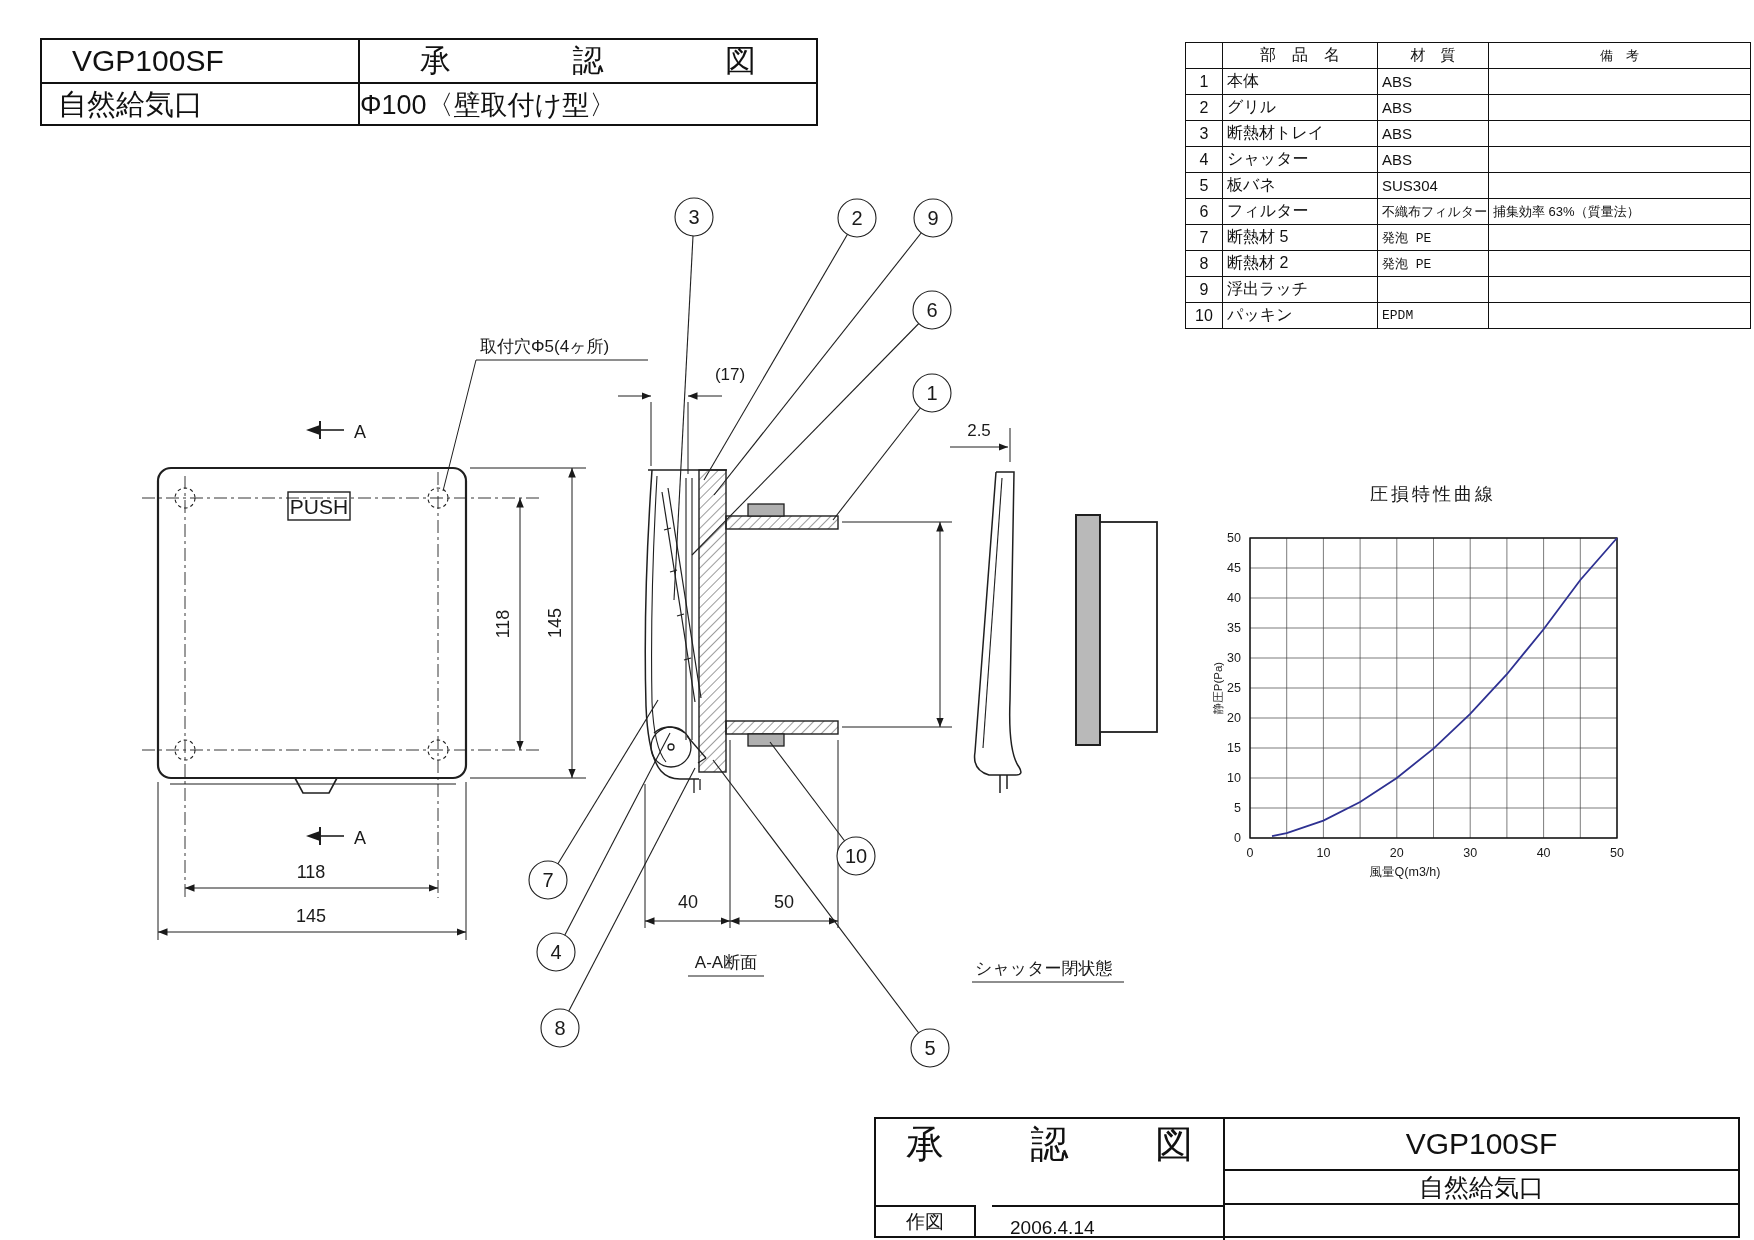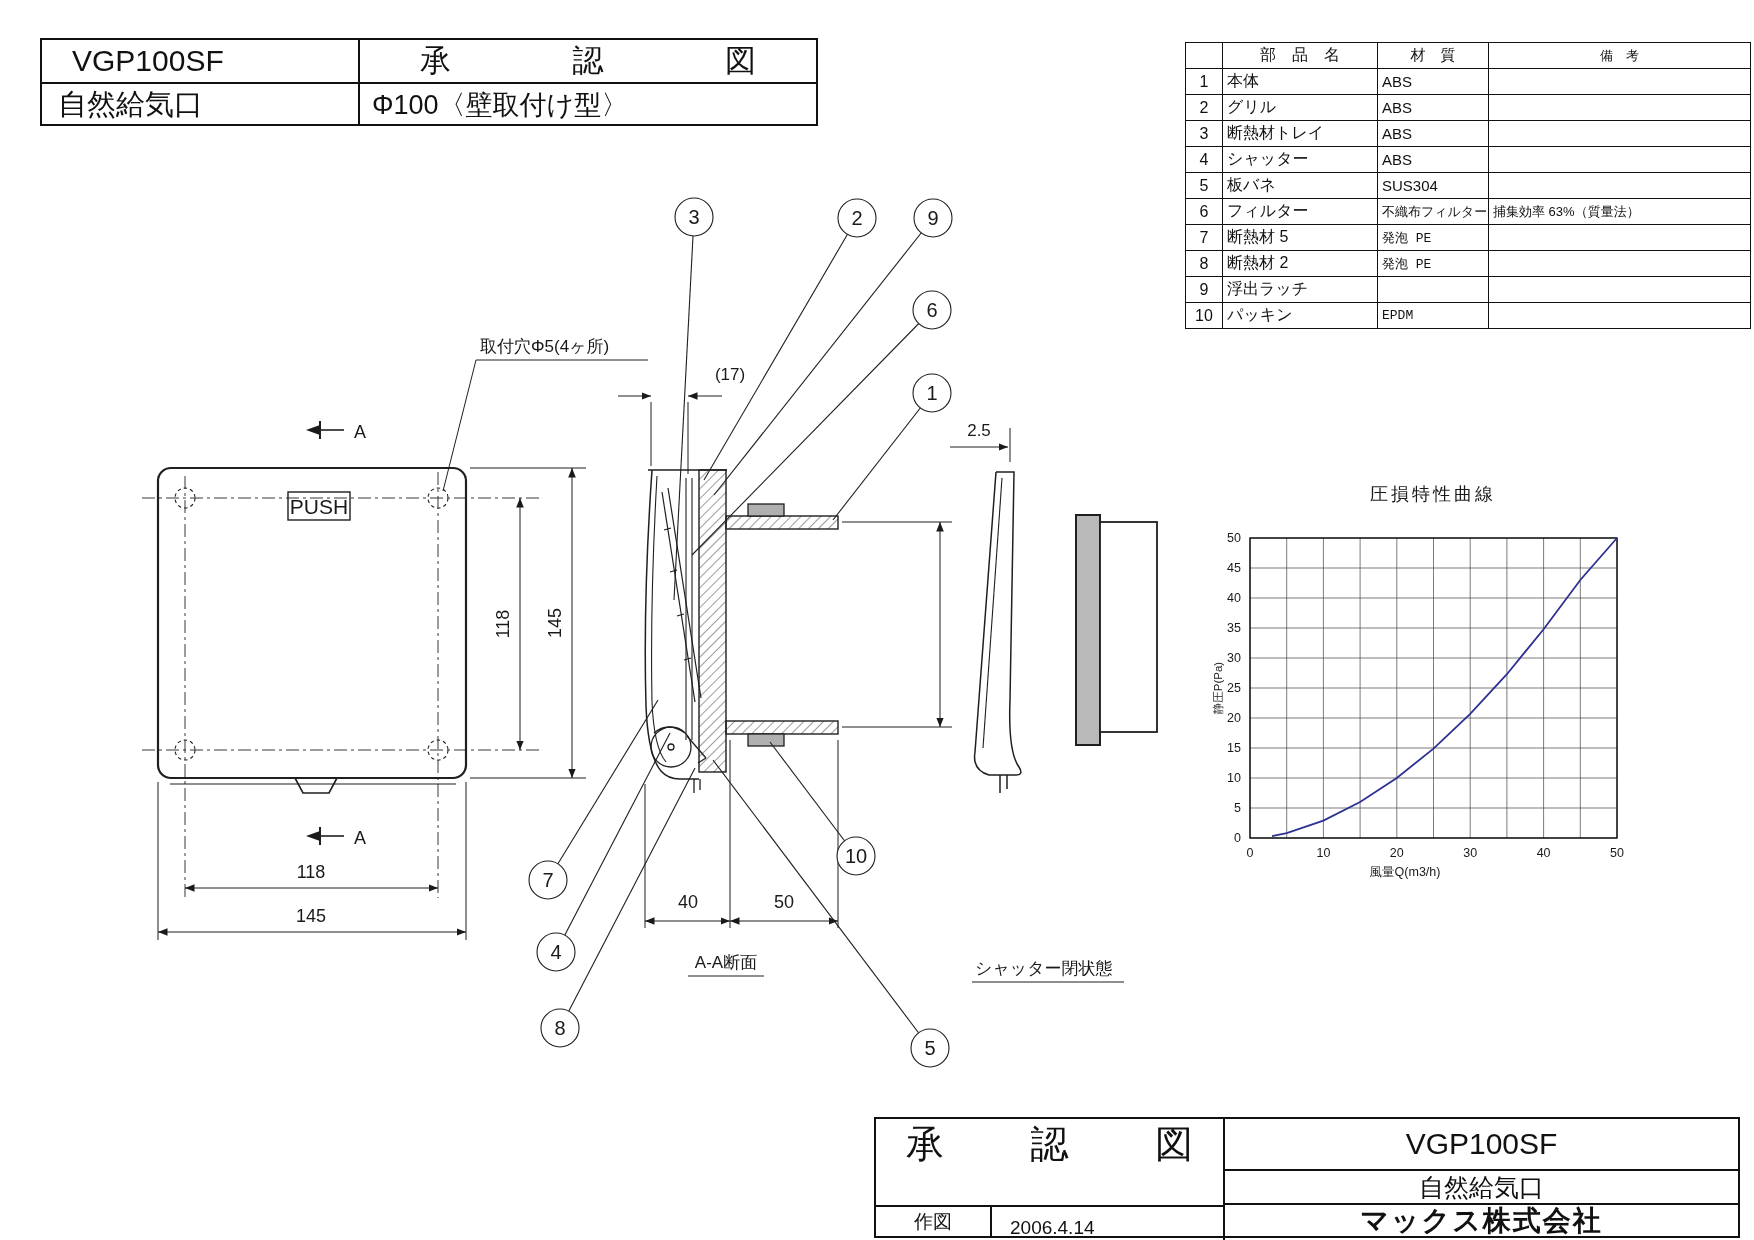--- a/index.html
+++ b/index.html
@@ -5,40 +5,40 @@
   html,body{margin:0;padding:0;background:#e8e8e8;}
   .sheet{position:relative;width:1754px;height:1240px;background:#ffffff;overflow:hidden;
          font-family:"Liberation Sans","DejaVu Sans",sans-serif;color:#111;}
   svg text{font-family:"Liberation Sans","DejaVu Sans",sans-serif;fill:#1a1a1a;}
   
   .hdr-block{position:absolute;left:40px;top:38px;width:778px;height:88px;border:2.5px solid #111;box-sizing:border-box;}
   .hdr-cell{position:absolute;box-sizing:border-box;display:flex;align-items:center;overflow:hidden;white-space:nowrap;}
   .hdr-c1{left:0;top:0;width:318px;height:44px;border-right:2px solid #111;border-bottom:2px solid #111;font-size:30px;padding-left:30px;}
   .hdr-c2{left:318px;top:0;width:456px;height:44px;border-bottom:2px solid #111;font-size:31px;justify-content:space-between;padding:0 60px;}
   .hdr-c3{left:0;top:44px;width:318px;height:42px;border-right:2px solid #111;font-size:29px;padding-left:16px;}
-  .hdr-c4{left:318px;top:44px;width:456px;height:42px;font-size:27px;padding-left:12px;}
+  .hdr-c4{left:318px;top:44px;width:456px;height:42px;font-size:27px;padding-left:0;}
   
   .parts{position:absolute;left:1185px;top:42px;width:565px;border-collapse:collapse;table-layout:fixed;}
   .parts th,.parts td{border:1.6px solid #111;padding:0 4px;height:26px;overflow:hidden;white-space:nowrap;box-sizing:border-box;margin-top:16px;}
   .parts th{font-weight:normal;font-size:16px;text-align:center;}
   .parts td{font-size:16px;}
   .parts .cno{width:37px;text-align:center;font-size:16px;}
   .parts .cname{width:155px;}
   .parts .cmat{width:111px;font-size:15px;}
   .parts .crem{width:262px;font-size:13px;}
   .parts .small{font-size:13px;text-align:right;}
   .parts .med{font-size:13px;font-family:Liberation Mono, monospace;}
   
   .ftr-block{position:absolute;left:874px;top:1117px;width:866px;height:121px;border:2.5px solid #111;box-sizing:border-box;}
   .ftr-cell{position:absolute;box-sizing:border-box;display:flex;align-items:center;justify-content:center;overflow:hidden;white-space:nowrap;}
   .ftr-big{left:0;top:0;width:349px;height:86px;border-right:2px solid #111;font-size:38px;justify-content:space-between;padding:0 30px;align-items:flex-start;}
   .ftr-r1{left:349px;top:0;width:513px;height:52px;border-bottom:2px solid #111;font-size:30px;}
   .ftr-r2{left:349px;top:52px;width:513px;height:34px;border-bottom:2px solid #111;font-size:25px;}
   .ftr-r3{left:349px;top:86px;width:513px;height:31px;font-size:28px;font-weight:600;letter-spacing:2px;}
-  .ftr-l3a{left:0;top:86px;width:116px;height:31px;border-top:2px solid #111;border-right:2px solid #111;font-size:19px;}
+  .ftr-l3a{left:0;top:86px;width:100px;height:31px;border-top:2px solid #111;border-right:2px solid #111;font-size:19px;}
   .ftr-l3b{left:116px;top:86px;width:233px;height:43px;border-top:2px solid #111;border-right:2px solid #111;font-size:19px;justify-content:flex-start;padding-left:18px;}
 </style>
 </head>
 <body>
 
 <div class="sheet">
 
   <svg width="1754" height="1240" viewBox="0 0 1754 1240" style="position:absolute;left:0;top:0;">
     <defs>
       <pattern id="hatch" width="7" height="7" patternUnits="userSpaceOnUse" patternTransform="rotate(45)">
@@ -388,18 +388,17 @@
     </table>
 
   <div class="ftr-block">
     <div class="ftr-cell ftr-big">
       <span>承</span>
       <span>認</span>
       <span>図</span>
     </div>
     <div class="ftr-cell ftr-r1">VGP100SF</div>
     <div class="ftr-cell ftr-r2">自然給気口</div>
-    <div class="ftr-cell ftr-r3">マックス株式会社</div>
     <div class="ftr-cell ftr-l3a">作図</div>
     <div class="ftr-cell ftr-l3b">2006.4.14</div>
   </div>
 
 </div>
 
 </body></html>

